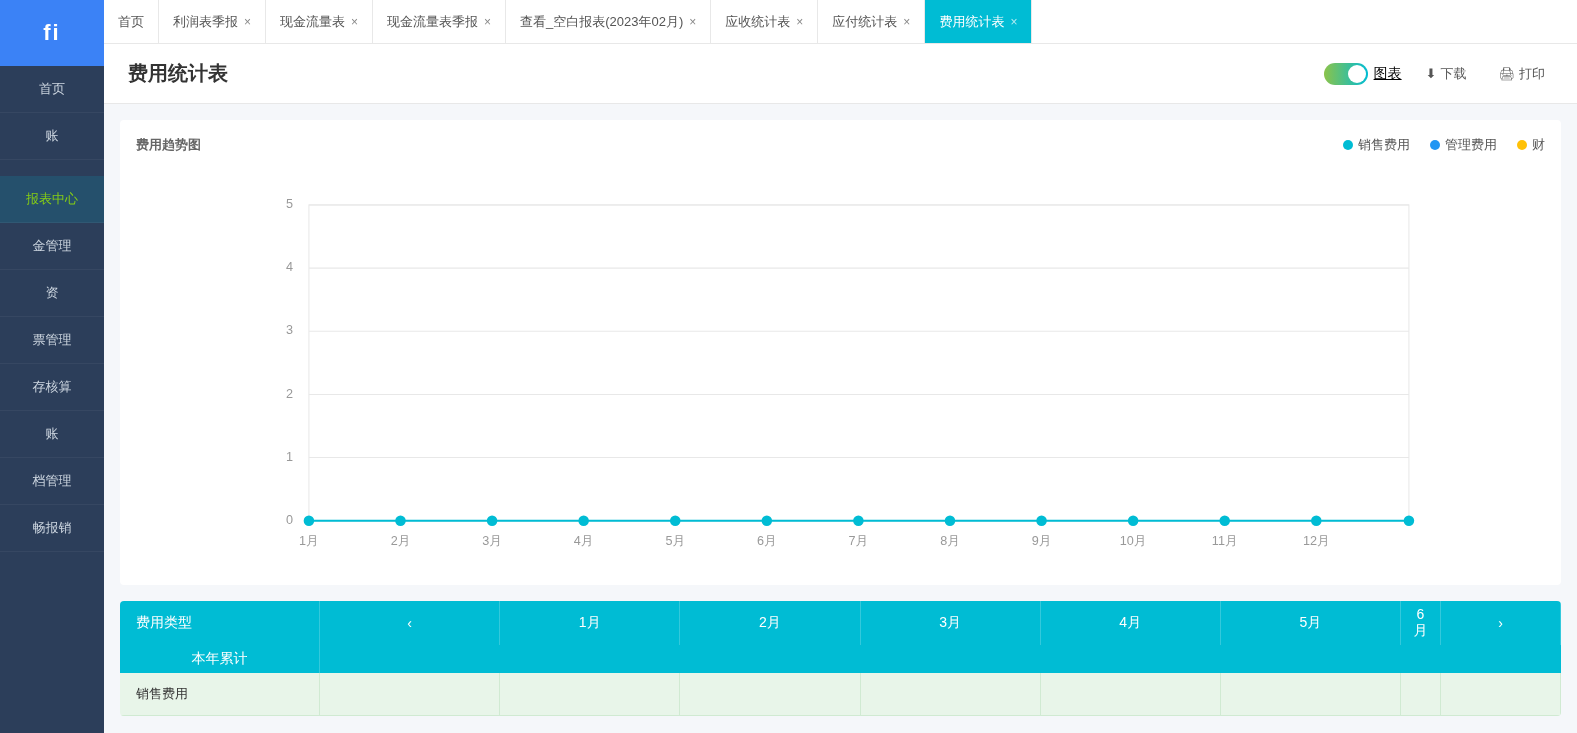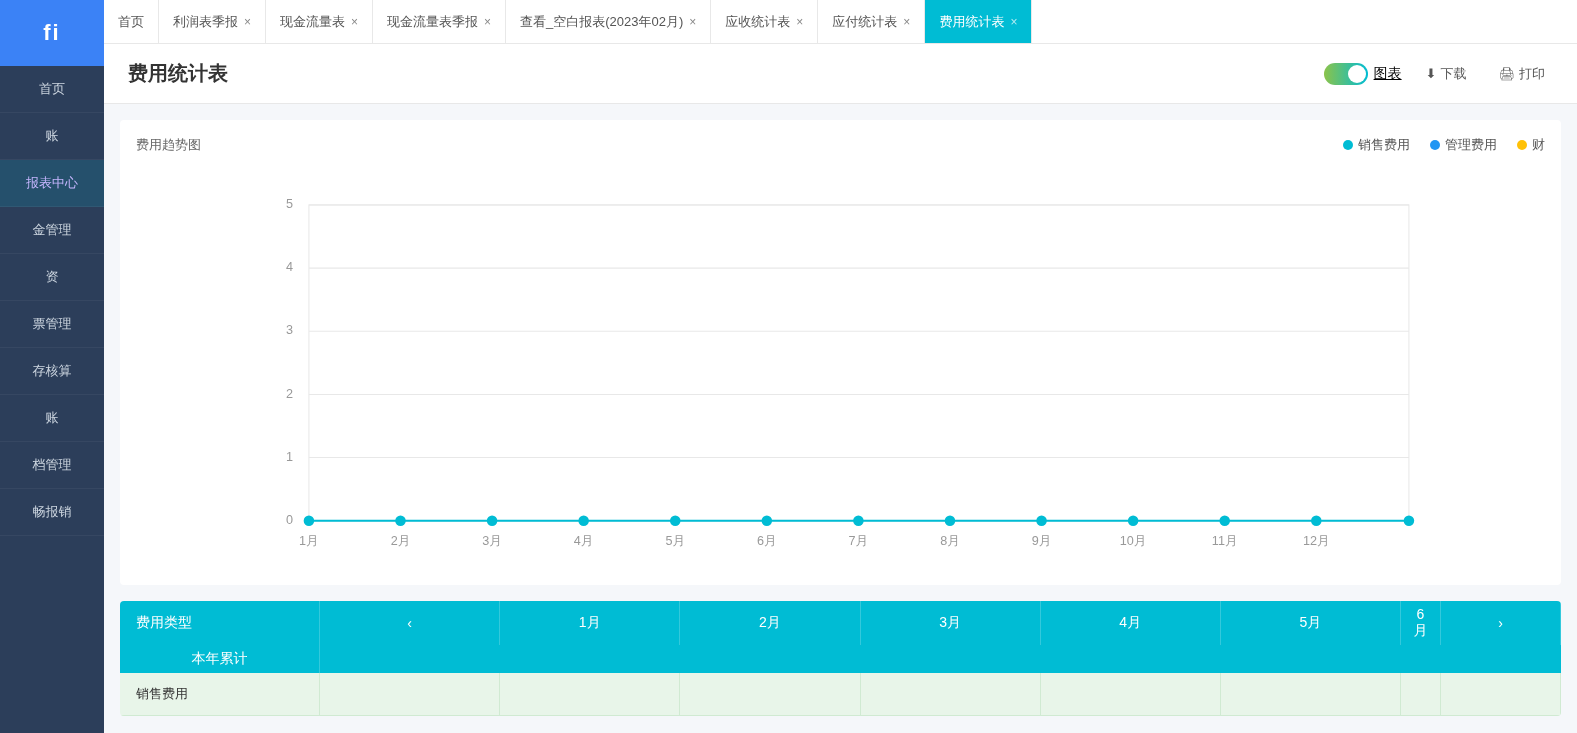--- a/index.html
+++ b/index.html
@@ -26,21 +26,21 @@
       letter-spacing: 2px;
     }
     .sidebar-item {
       color: #cdd6e0;
       padding: 14px 0;
       text-align: center;
       font-size: 13px;
       cursor: pointer;
       border-bottom: 1px solid rgba(255,255,255,0.05);
     }
-    .sidebar-item.active { background: rgba(0,188,212,0.15); color: #c4b5fd; }
+    .sidebar-item.active { background: rgba(0,188,212,0.15); color: #84cc16; margin-top: 16px; }
 
     
     .main {
       flex: 1;
       display: flex;
       flex-direction: column;
       overflow: hidden;
       background: #f5f7fa;
     }
 
@@ -149,20 +149,21 @@
     }
     .chart-header {
       display: flex;
       justify-content: space-between;
       align-items: center;
       margin-bottom: 12px;
     }
     .chart-title {
       font-size: 13px;
       color: #666;
+      font-weight: bold;
     }
     .chart-legend {
       display: flex;
       gap: 20px;
       align-items: center;
     }
     .legend-item {
       display: flex;
       align-items: center;
       gap: 5px;

